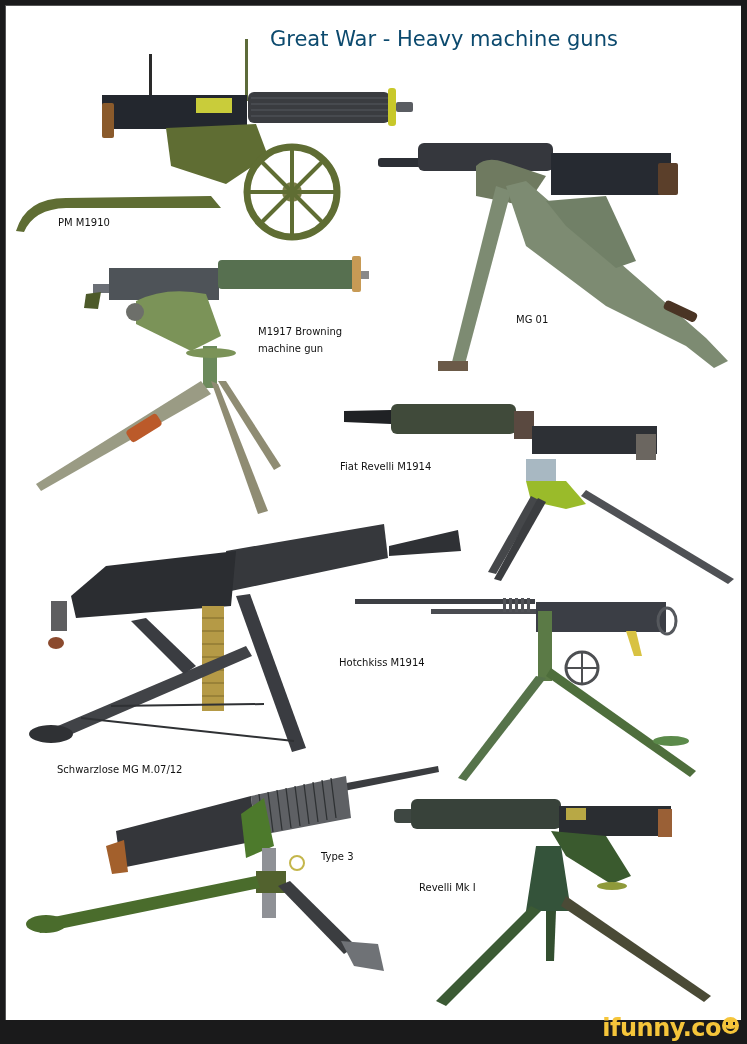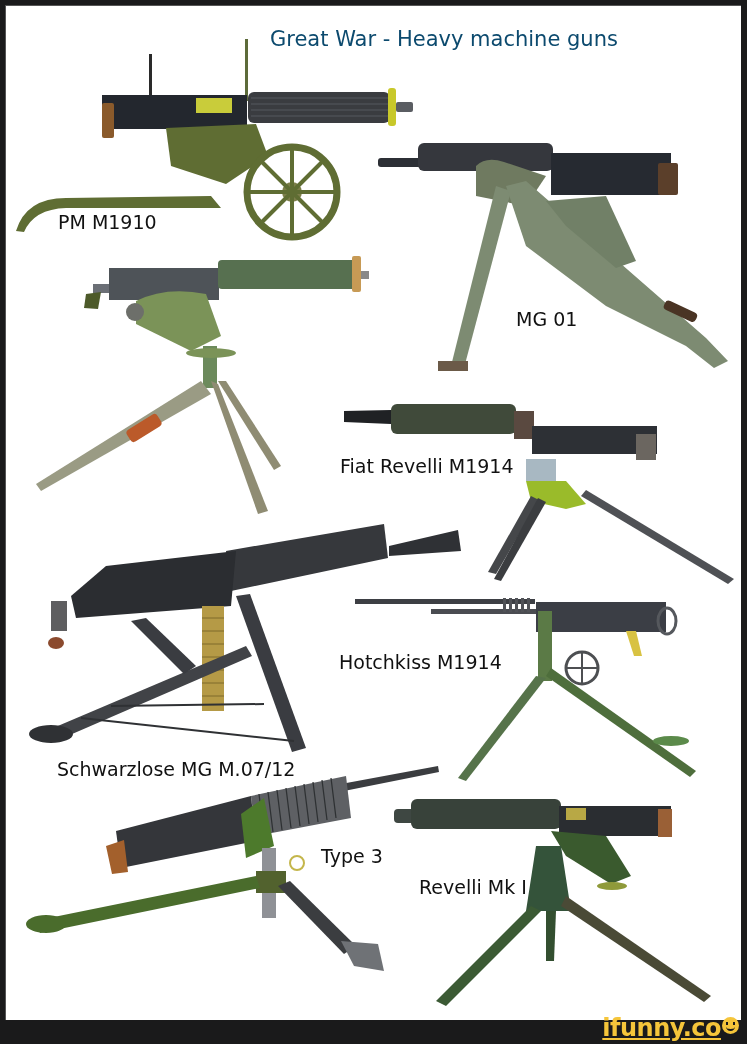--- a/index.html
+++ b/index.html
@@ -1,25 +1,25 @@
 <!DOCTYPE html>
 <html><head>
 <meta charset="utf-8">
 <style>
   html, body { margin:0; padding:0; }
   body { width:747px; height:1044px; background:#1a1a1b; position:relative; overflow:hidden;
          font-family:"DejaVu Sans", sans-serif; }
   .panel { position:absolute; left:5px; top:5px; width:735px; height:1014px; background:#ffffff;
            border-left:1px solid #555; border-top:1px solid #555; }
   .title { position:absolute; left:264px; top:21px; font-size:21px; color:#0c4a6e; white-space:nowrap; }
-  .label { position:absolute; font-size:19px; color:#111; line-height:17px; white-space:nowrap; }
+  .label { position:absolute; font-size:10px; color:#111; line-height:17px; white-space:nowrap; }
   svg.gun { position:absolute; overflow:visible; }
   .bottom-bar { position:absolute; left:0; top:1020px; width:747px; height:24px; background:#1a1a1b; }
   .wm { position:absolute; right:8px; top:1014px; font-family:"DejaVu Sans", sans-serif; font-weight:bold;
-        font-size:24px; color:#f5c53a; letter-spacing:-0.5px;text-decoration:underline; }
+        font-size:24px; color:#f5c53a; letter-spacing:-0.5px; }
   .wm .smile { display:inline-block; width:17px; height:17px; border-radius:50%; background:#f5c53a;
                vertical-align:2px; margin-left:1px; position:relative; }
   .wm .smile::before { content:""; position:absolute; left:4px; top:5px; width:2px; height:3px; background:#1a1a1b; box-shadow:7px 0 0 #1a1a1b; }
   .wm .smile::after { content:""; position:absolute; left:4px; top:8px; width:9px; height:4px; border-bottom:2px solid #1a1a1b; border-radius:0 0 6px 6px; }
 </style>
 </head>
 <body>
 
 <div class="panel">
 
@@ -76,20 +76,24 @@
     <rect x="355" y="265" width="8" height="8" fill="#888"></rect>
     <path d="M130 295 Q160 280 200 288 L215 330 L185 345 L130 318 Z" fill="#7b9358"></path>
     <circle cx="129" cy="306" r="9" fill="#6d6f6a"></circle>
     <rect x="197" y="340" width="14" height="42" fill="#6c8a5c"></rect>
     <ellipse cx="205" cy="347" rx="25" ry="5" fill="#7b9358"></ellipse>
     <path d="M195 375 L30 478 L35 485 L205 388 Z" fill="#9a9b84"></path>
     <rect x="120" y="415" width="36" height="14" rx="4" fill="#bb5a2a" transform="rotate(-32 138 422)"></rect>
     <path d="M205 375 L212 378 L262 505 L252 508 Z" fill="#8f8c73"></path>
     <path d="M212 375 L220 375 L275 460 L268 464 Z" fill="#8f8c73"></path>
   </svg>
+  <div class="label" style="left:252px;top:317px">
+    <span>M1917 Browning</span><br>
+    <span>machine gun</span>
+  </div>
 
   <svg class="gun" style="left:335px;top:390px" width="400" height="195" viewBox="335 390 400 195">
     <path d="M338 405 L385 404 L385 418 L338 416 Z" fill="#1f2124"></path>
     <rect x="385" y="398" width="125" height="30" rx="6" fill="#404a3a"></rect>
     <rect x="508" y="405" width="20" height="28" fill="#5a4940"></rect>
     <rect x="526" y="420" width="125" height="28" fill="#2d3035"></rect>
     <rect x="630" y="428" width="20" height="26" fill="#6b6660"></rect>
     <rect x="520" y="453" width="30" height="22" fill="#a8b8c2"></rect>
     <path d="M520 475 L560 475 L580 498 L560 503 L525 495 Z" fill="#9abb2a"></path>
     <path d="M525 490 L533 494 L490 568 L482 566 Z" fill="#45474a"></path>

